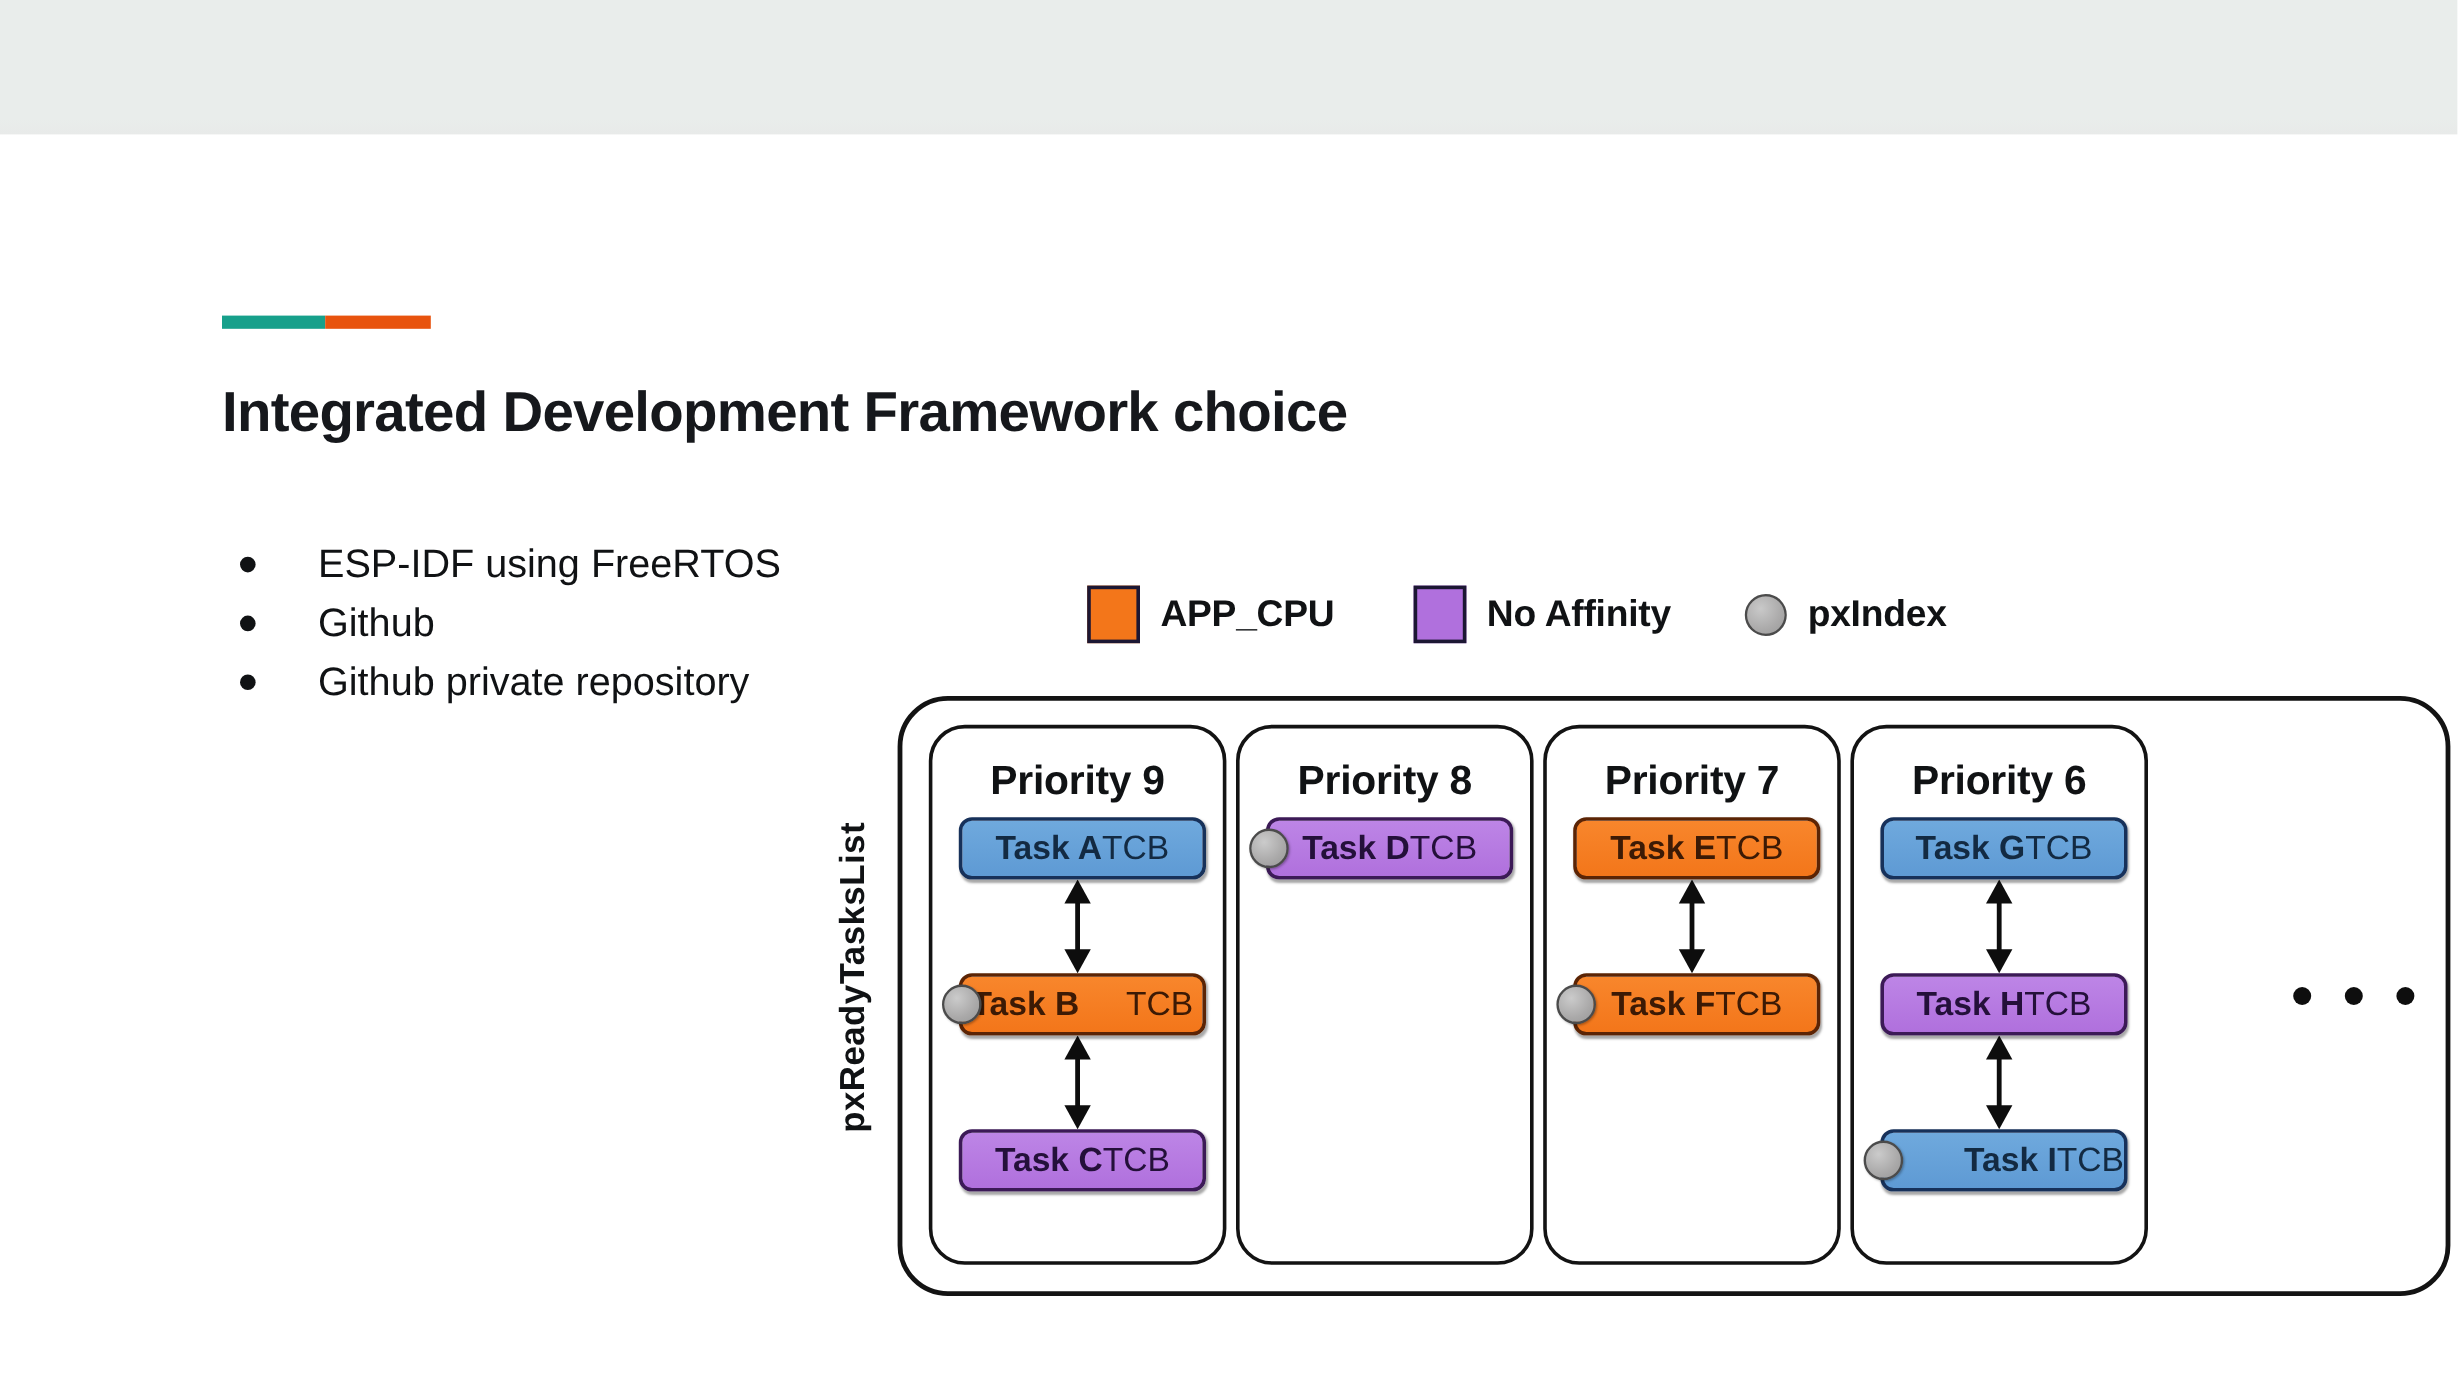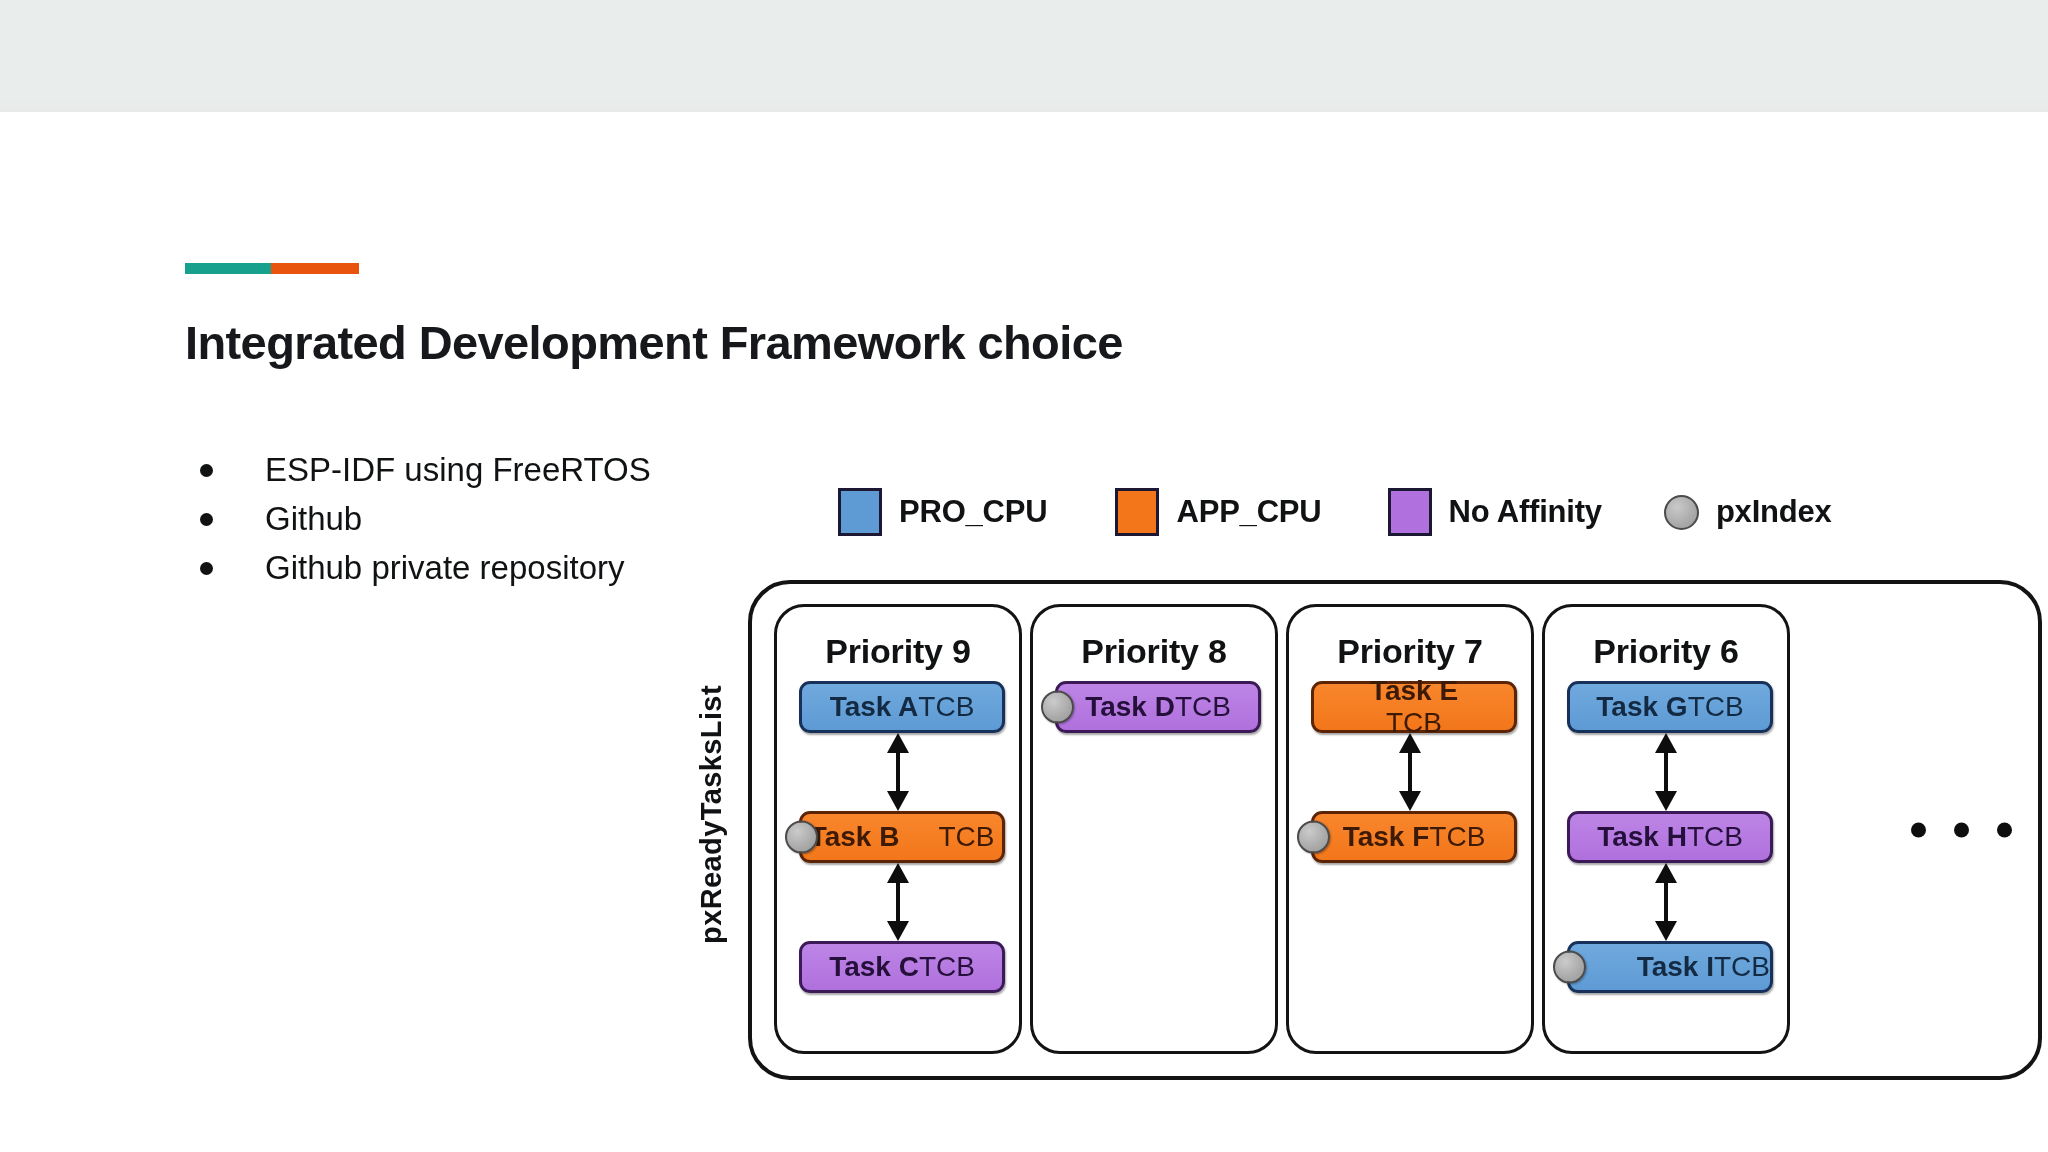--- a/index.html
+++ b/index.html
@@ -200,24 +200,20 @@
       <span class="bullet-dot"></span>
       <span>Github</span>
     </div>
     <div class="bullet-row">
       <span class="bullet-dot"></span>
       <span>Github private repository</span>
     </div>
   </div>
 
   <div class="legend">
-    <div class="legend-item">
-      <span class="legend-swatch" style="background:#5e9ad4"></span>
-      <span class="legend-label">PRO_CPU</span>
-    </div>
     <span class="lg-gap-1"></span>
     <div class="legend-item">
       <span class="legend-swatch" style="background:#f3761a"></span>
       <span class="legend-label">APP_CPU</span>
     </div>
     <span class="lg-gap-2"></span>
     <div class="legend-item">
       <span class="legend-swatch" style="background:#b070dd"></span>
       <span class="legend-label">No Affinity</span>
     </div>
@@ -282,21 +278,21 @@
           </div>
         </div>
         <div class="prio-col">
           <div class="prio-title">Priority 7</div>
           <div class="slot-area">
             <div class="arrow" style="top: 52px; height: 78px;"><svg width="26" height="78" viewBox="0 0 26 78">
                 <line x1="13" y1="12" x2="13" y2="66" stroke="#0d0d0d" stroke-width="4"></line>
                 <polygon points="13,0 24,20 2,20" fill="#0d0d0d"></polygon>
                 <polygon points="13,78 24,58 2,58" fill="#0d0d0d"></polygon>
               </svg></div>
-            <div class="task-box c-orange" style="top: 0px; flex-direction: column;">
+            <div class="task-box c-orange" style="top: 0px;">
               <span class="tname">Task E</span>
               <span class="tcb">TCB</span>
             </div>
             <div class="task-box c-orange" style="top: 130px;">
               <span class="tname">Task F</span>
               <span class="tcb">TCB</span>
               <span class="px-marker"></span>
             </div>
           </div>
         </div>

